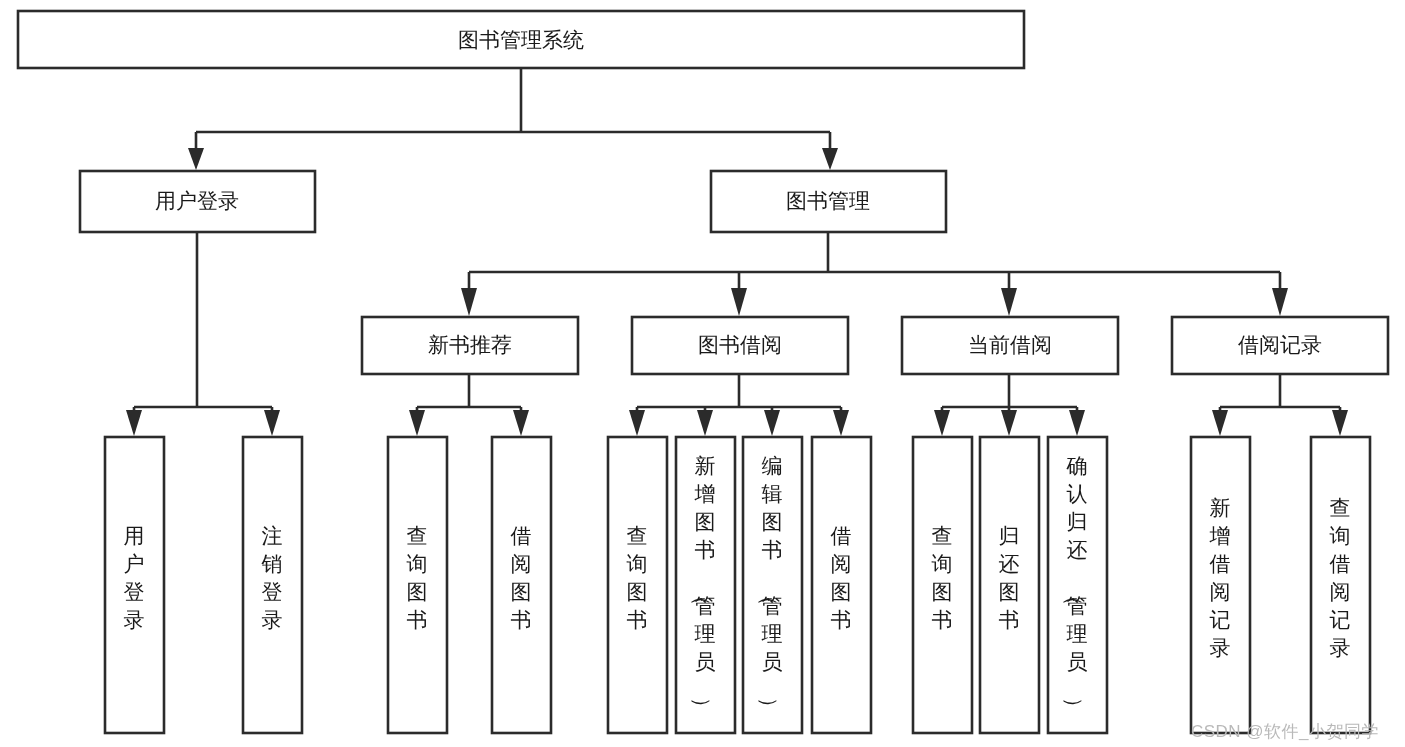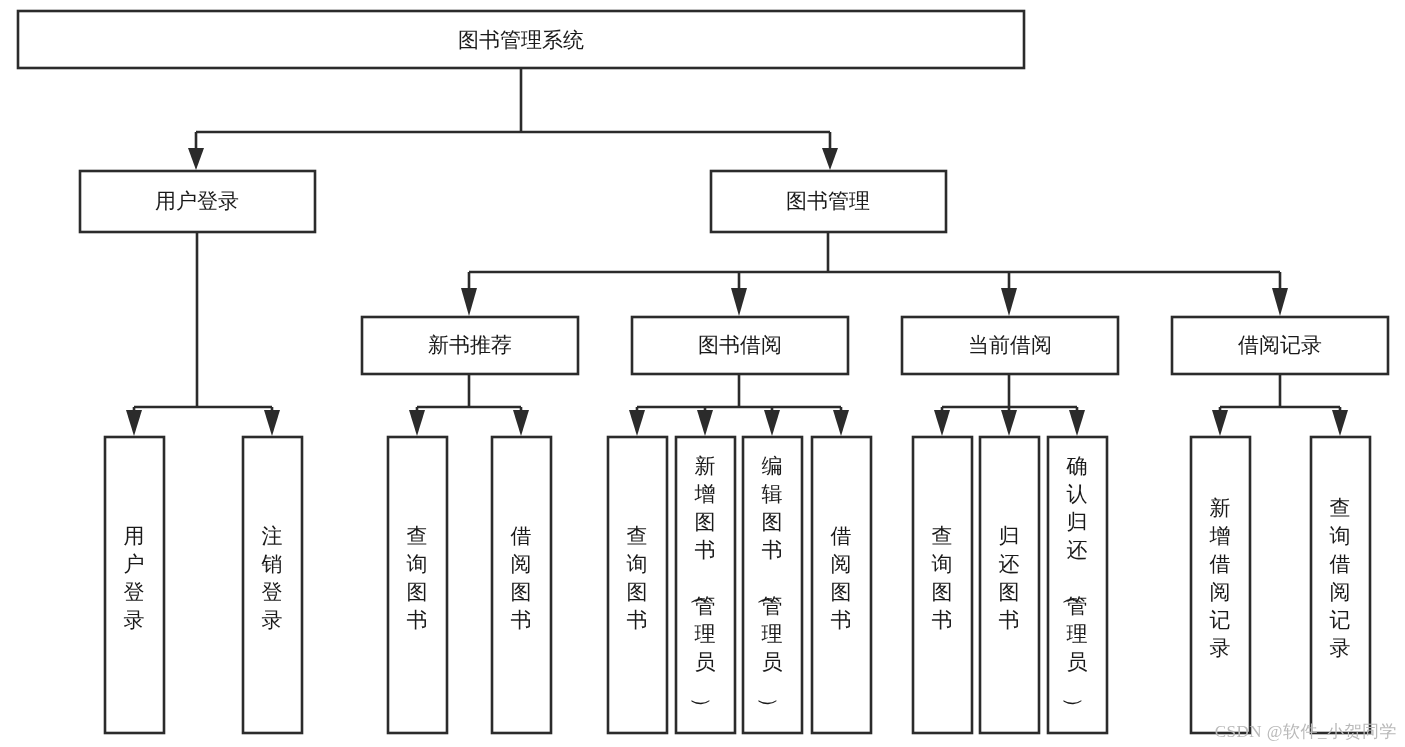--- a/index.html
+++ b/index.html
@@ -51,23 +51,23 @@
     stroke-width: 2.6;
     fill: none;
     stroke-linecap: butt;
   }
   .arrow-head {
     fill: #2b2b2b;
     stroke: none;
   }
   .watermark-text {
     position: absolute;
-    right: 8px;
+    right: 26px;
     bottom: 4px;
-    font-family: Liberation Serif, serif;
+    font-family: Liberation Sans, sans-serif;
     font-size: 17px;
     color: #b9b9b9;
     letter-spacing: 0.5px;
     white-space: nowrap;
     pointer-events: none;
   }
 </style>
 </head>
 <body>
 

